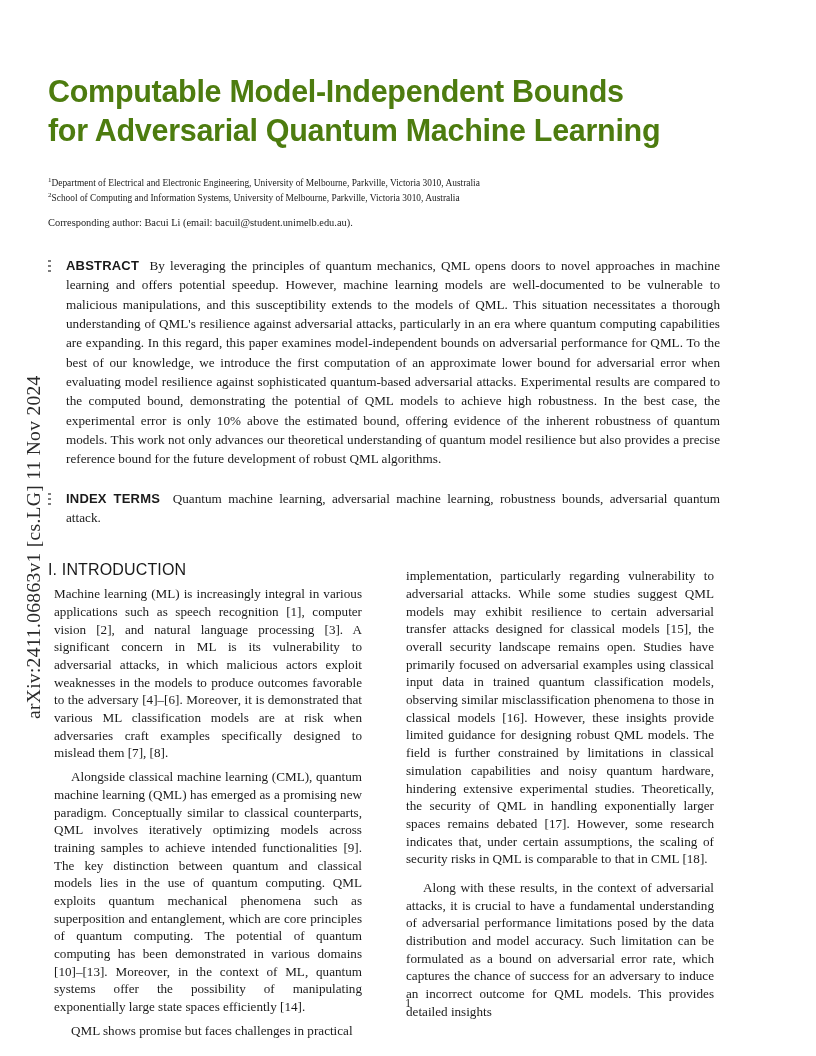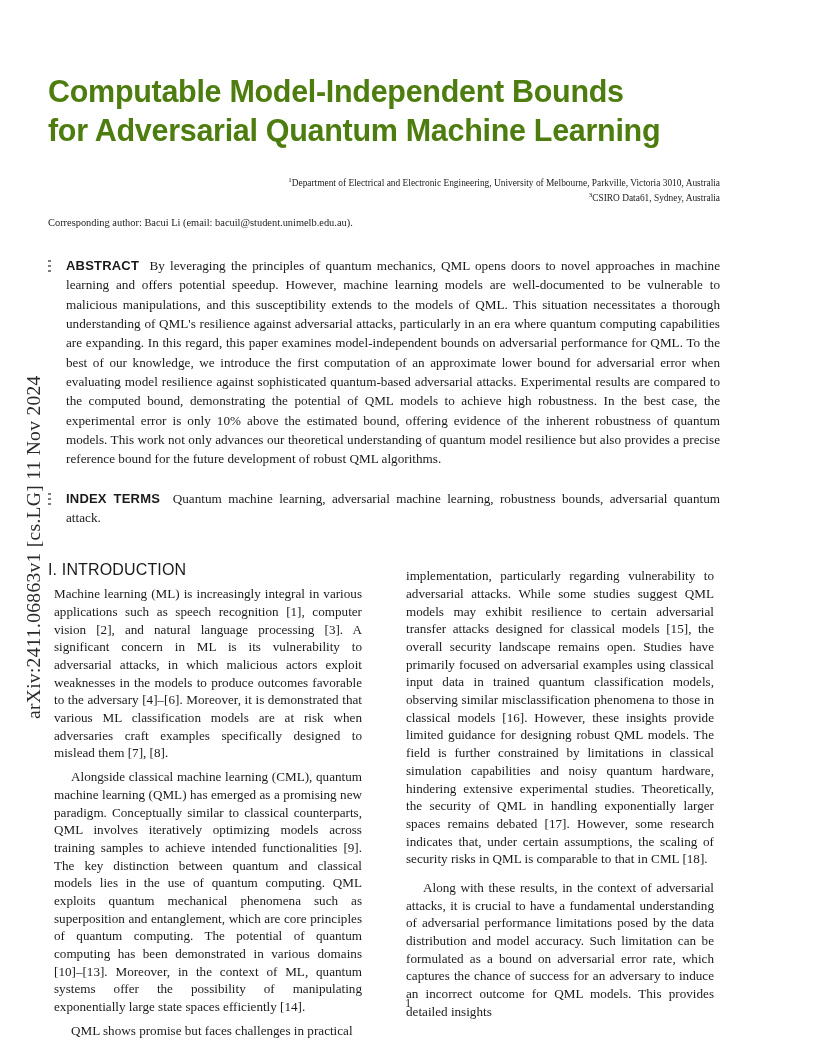--- a/index.html
+++ b/index.html
@@ -72,21 +72,20 @@
     margin: 0 0 5px 0;
   }
   #author-line sup { font-size: 8.6px; top: -0.55em; position: relative; }
 
   .affil {
     font-family: "Liberation Serif", serif;
     font-size: 9.4px;
     line-height: 1.42;
     margin: 0;
     color: #1a1a1a;
-    text-align: right;
   }
   .affil sup { font-size: 7px; }
 
   #corresponding {
     font-family: "Liberation Serif", serif;
     font-size: 10.4px;
     margin: 12px 0 0 0;
   }
 
   
@@ -169,21 +168,21 @@
 <div id="page">
 
   <div id="arxiv-stamp">arXiv:2411.06863v1  [cs.LG]  11 Nov 2024</div>
 
   <div id="content">
 
     <h1 id="paper-title">Computable Model-Independent Bounds for Adversarial Quantum Machine Learning</h1>
 
     <div id="author-block">
       <p class="affil"><sup>1</sup><span>Department of Electrical and Electronic Engineering, University of Melbourne, Parkville, Victoria 3010, Australia</span></p>
-      <p class="affil"><sup>3</sup><span>CSIRO Data61, Sydney, Australia</span></p>
+      <p class="affil"><sup>2</sup><span>School of Computing and Information Systems, University of Melbourne, Parkville, Victoria 3010, Australia</span></p>
       <p id="corresponding">Corresponding author: Bacui Li (email: bacuil@student.unimelb.edu.au).</p>
     </div>
 
     <div id="abstract-section" class="marker-block">
       <span class="dot-rule"></span>
       <p class="abs-para"><span class="lead">ABSTRACT</span>&nbsp;&nbsp;<span>By leveraging the principles of quantum mechanics, QML opens doors to novel approaches in machine learning and offers potential speedup. However, machine learning models are well-documented to be vulnerable to malicious manipulations, and this susceptibility extends to the models of QML. This situation necessitates a thorough understanding of QML's resilience against adversarial attacks, particularly in an era where quantum computing capabilities are expanding. In this regard, this paper examines model-independent bounds on adversarial performance for QML. To the best of our knowledge, we introduce the first computation of an approximate lower bound for adversarial error when evaluating model resilience against sophisticated quantum-based adversarial attacks. Experimental results are compared to the computed bound, demonstrating the potential of QML models to achieve high robustness. In the best case, the experimental error is only 10% above the estimated bound, offering evidence of the inherent robustness of quantum models. This work not only advances our theoretical understanding of quantum model resilience but also provides a precise reference bound for the future development of robust QML algorithms.</span></p>
     </div>
 
     <div id="index-section" class="marker-block">
       <span class="dot-rule"></span>

